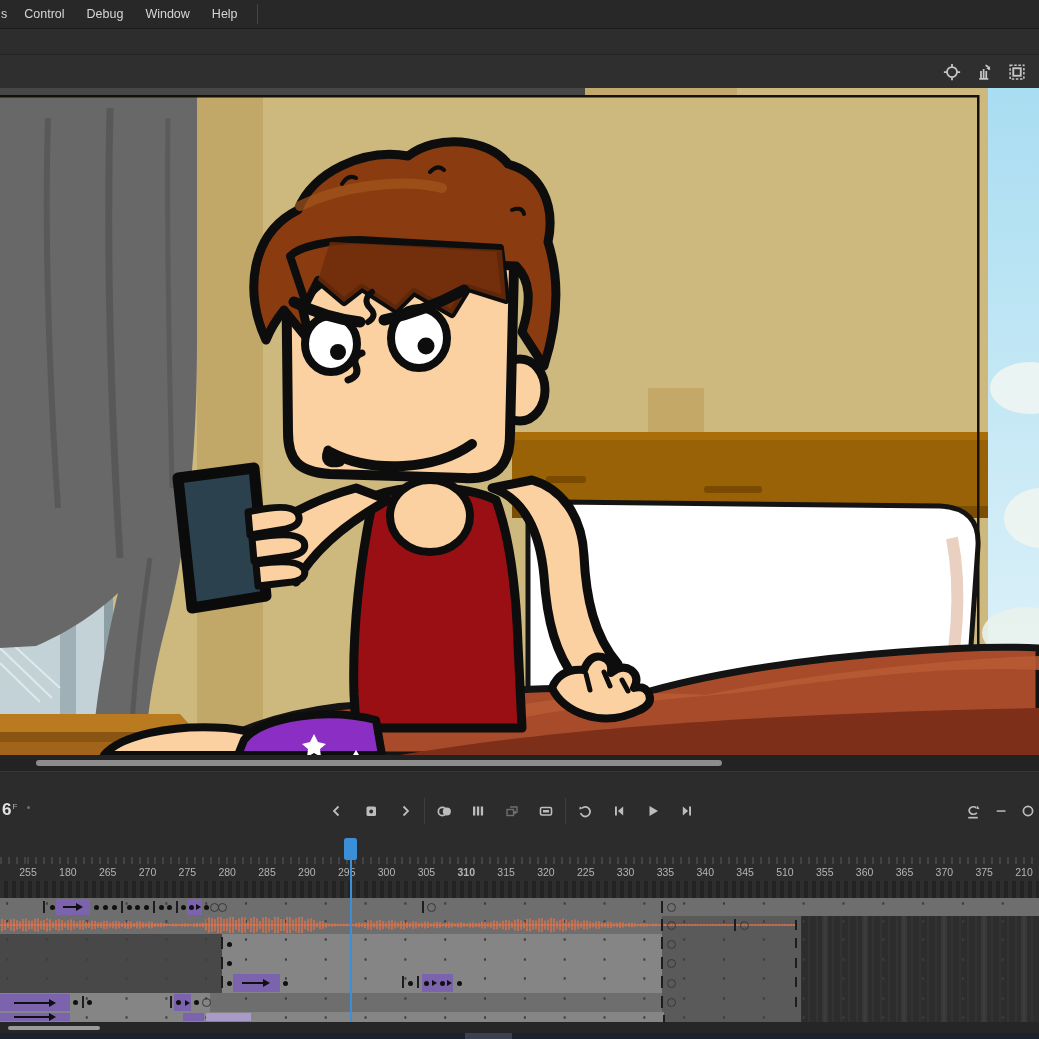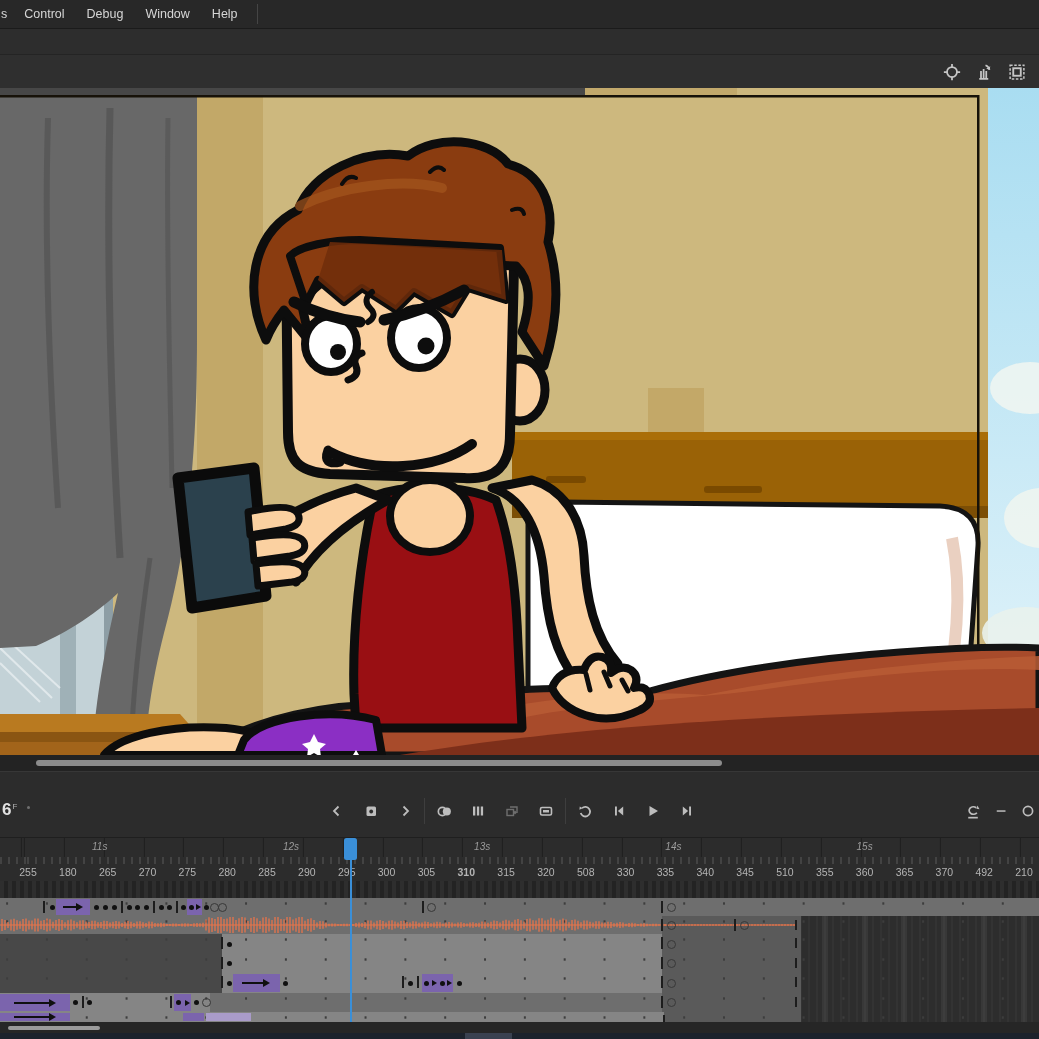--- a/index.html
+++ b/index.html
@@ -336,54 +336,47 @@
           </svg>
         </span>
       <span class="ctl knob">
         <svg class="icon" width="16" height="16" viewBox="0 0 16 16">
             <circle cx="8" cy="8" r="4.6" fill="none" stroke="#bdbdbd" stroke-width="1.7"></circle>
           </svg>
         </span>
     </div>
   </div>
 
-  <div id="ruler-seconds">
-      <div class="sec-label" style="left: 99.712px;">11s</div>
-      <div class="sec-label" style="left: 290.944px;">12s</div>
-      <div class="sec-label" style="left: 482.176px;">13s</div>
-      <div class="sec-label" style="left: 673.408px;">14s</div>
-      <div class="sec-label" style="left: 864.64px;">15s</div>
-    </div>
   <div id="ruler-ticks"></div>
   <div id="ruler-frames">
       <div class="frame-num" style="left: 28px;">255</div>
       <div class="frame-num" style="left: 67.84px;">180</div>
       <div class="frame-num" style="left: 107.68px;">265</div>
       <div class="frame-num" style="left: 147.52px;">270</div>
       <div class="frame-num" style="left: 187.36px;">275</div>
       <div class="frame-num" style="left: 227.2px;">280</div>
       <div class="frame-num" style="left: 267.04px;">285</div>
       <div class="frame-num" style="left: 306.88px;">290</div>
       <div class="frame-num" style="left: 346.72px;">295</div>
       <div class="frame-num" style="left: 386.56px; text-align: right;">300</div>
       <div class="frame-num" style="left: 426.4px;">305</div>
       <div class="frame-num" style="left: 466.24px; font-weight: bold;">310</div>
       <div class="frame-num" style="left: 506.08px;">315</div>
       <div class="frame-num" style="left: 545.92px;">320</div>
-      <div class="frame-num" style="left: 585.76px;">508</div>
+      <div class="frame-num" style="left: 585.76px;">225</div>
       <div class="frame-num" style="left: 625.6px;">330</div>
       <div class="frame-num" style="left: 665.44px;">335</div>
       <div class="frame-num" style="left: 705.28px;">340</div>
       <div class="frame-num" style="left: 745.12px;">345</div>
       <div class="frame-num" style="left: 784.96px;">510</div>
       <div class="frame-num" style="left: 824.8px;">355</div>
       <div class="frame-num" style="left: 864.64px;">360</div>
       <div class="frame-num" style="left: 904.48px;">365</div>
       <div class="frame-num" style="left: 944.32px;">370</div>
-      <div class="frame-num" style="left: 984.16px;">492</div>
+      <div class="frame-num" style="left: 984.16px;">375</div>
       <div class="frame-num" style="left: 1024px;">210</div>
     </div>
   <div id="stripe-strip"></div>
 
   <div id="tracks">
       <div class="track-row" style="top: 0px; height: 18px;">
         <div class="seg mid" style="left: 0.112px; width: 1038.89px;"></div>
         <div class="dots"></div>
         <div class="mark sep" style="left: 42.936px;"></div>
         <div class="mark key" style="left: 50.2008px;"></div>

